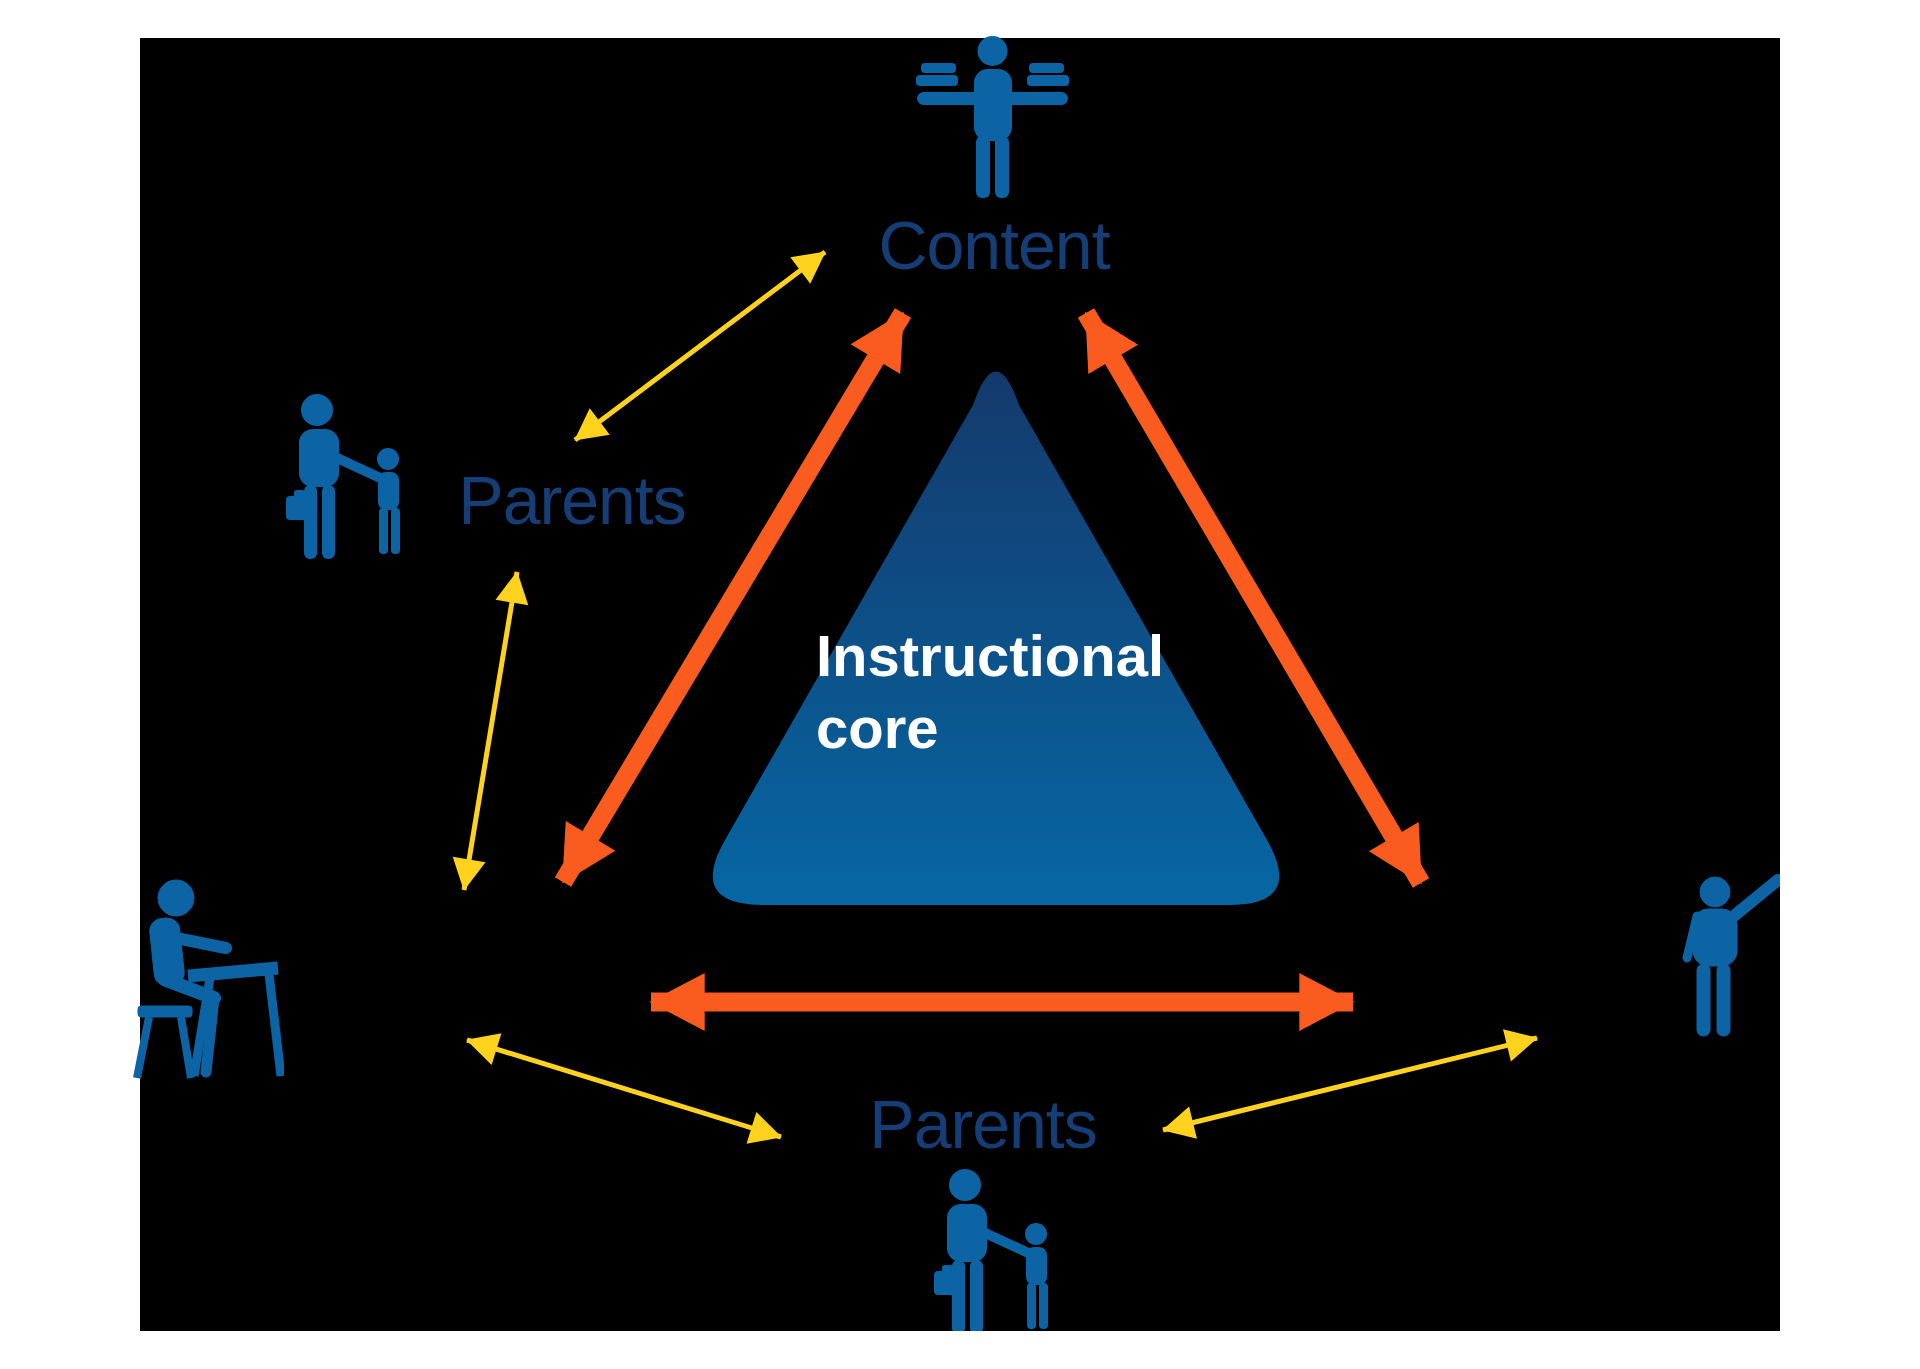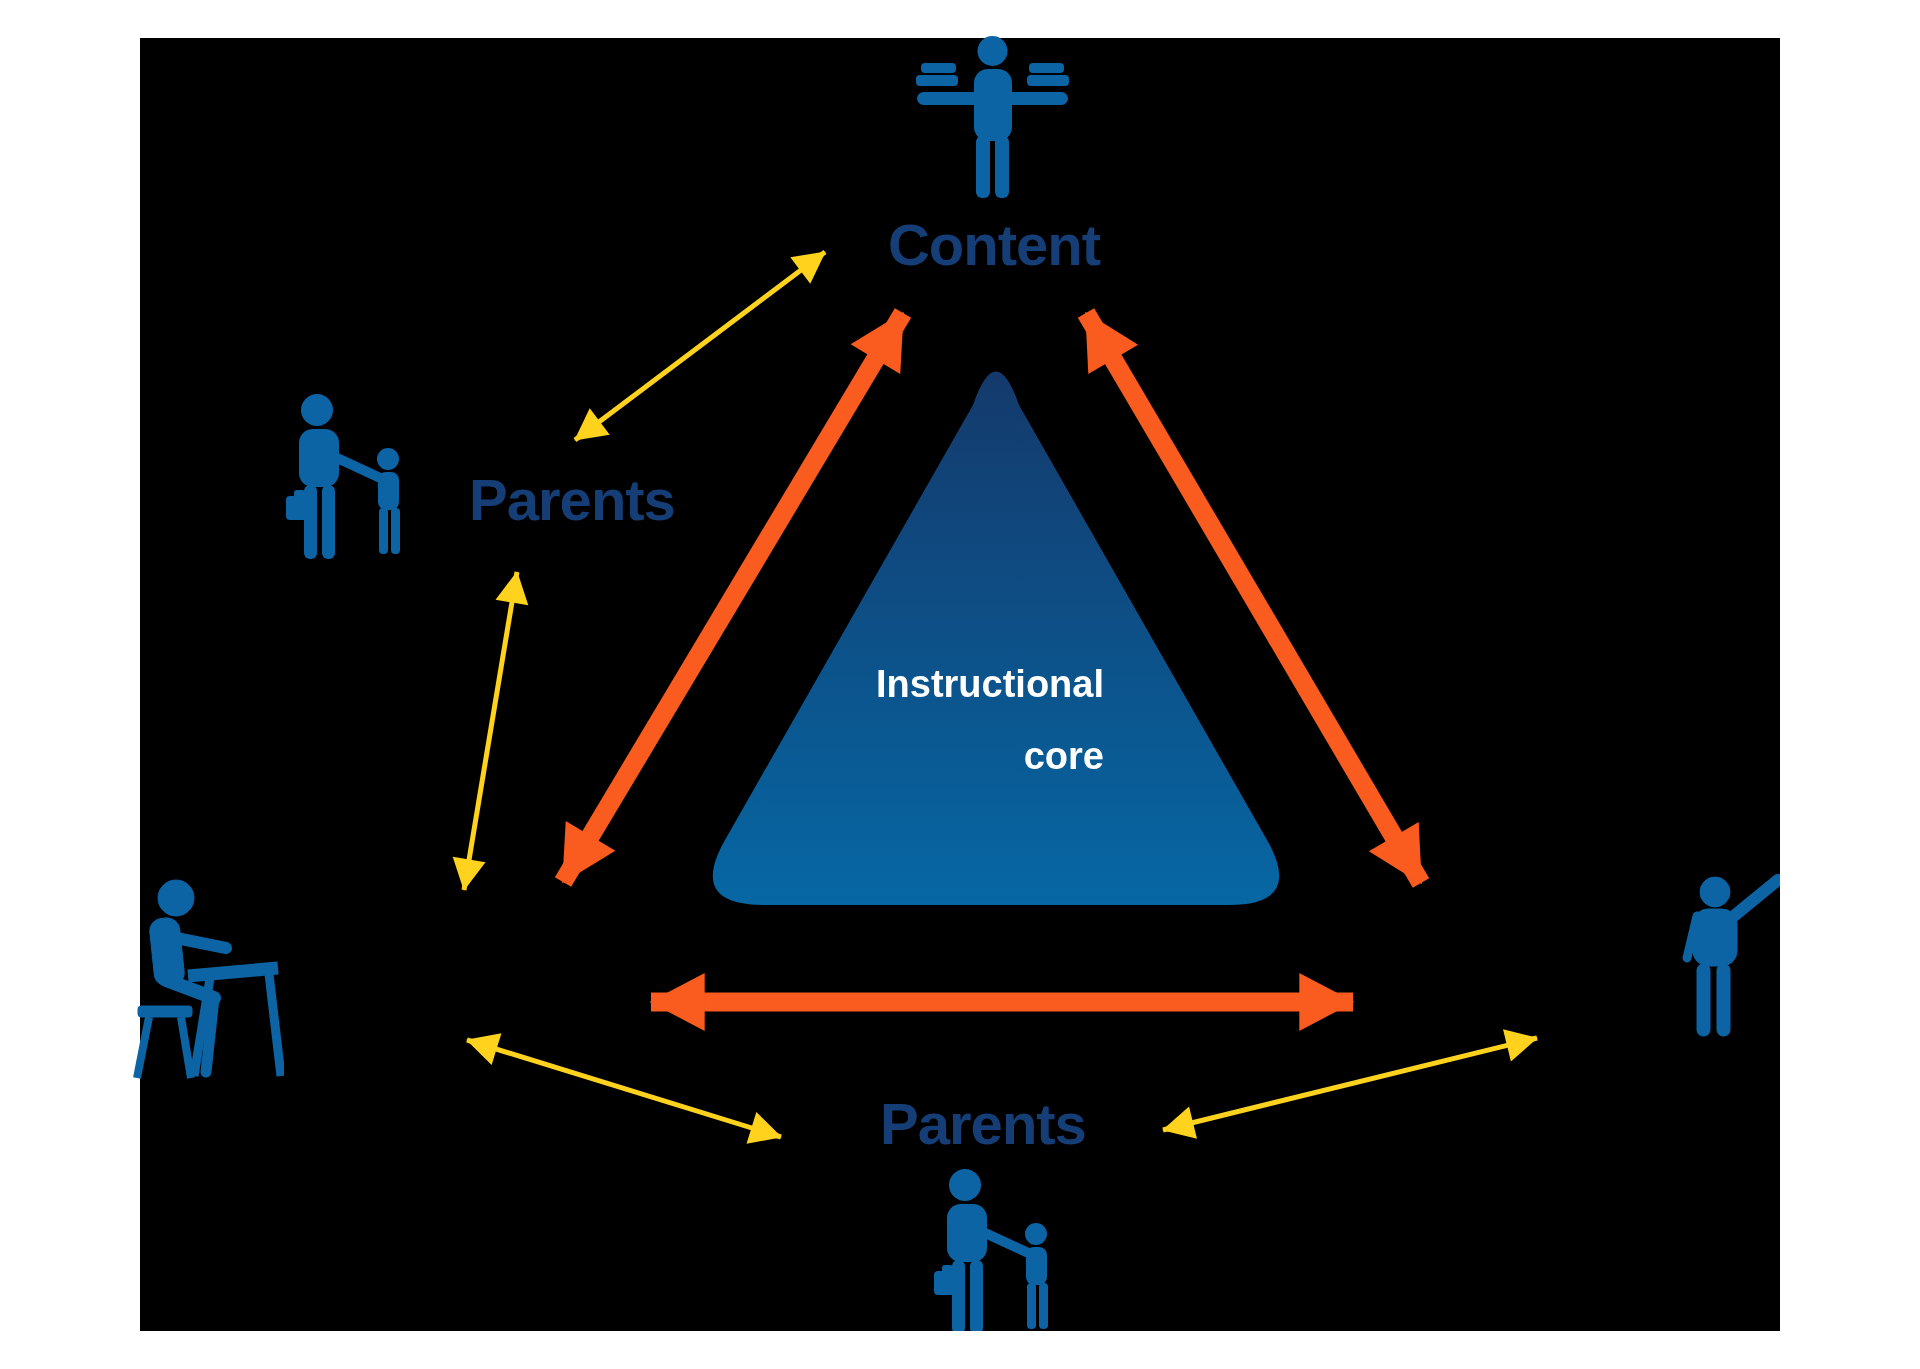--- a/index.html
+++ b/index.html
@@ -10,27 +10,27 @@
     overflow:hidden;
   }
   .page{position:relative;width:1920px;height:1369px;background:#ffffff;}
   .panel{
     position:absolute;left:140px;top:38px;width:1640px;height:1293px;
     background:#000000;
   }
   .overlay{position:absolute;left:0;top:0;width:1920px;height:1369px;}
   .node-label{
     position:absolute;transform:translate(-50%,-50%);
-    color:var(--label-navy);font-size:58px;font-weight:700;
+    color:var(--label-navy);font-size:68px;font-weight:400;
     letter-spacing:-1px;white-space:nowrap;line-height:1;
   }
   .core-label{
-    position:absolute;left:990px;top:720px;transform:translate(-50%,-50%);
-    color:var(--core-text);font-size:38px;font-weight:700;
-    text-align:right;line-height:72px;white-space:nowrap;
+    position:absolute;left:990px;top:692px;transform:translate(-50%,-50%);
+    color:var(--core-text);font-size:58px;font-weight:700;
+    text-align:left;line-height:72px;white-space:nowrap;
   }
   .icon{position:absolute;}
   .icon svg{display:block;}
 </style>
 </head>
 <body style="background: rgb(255, 255, 255);">
 
 <div class="page">
 
   <div class="panel"></div>

